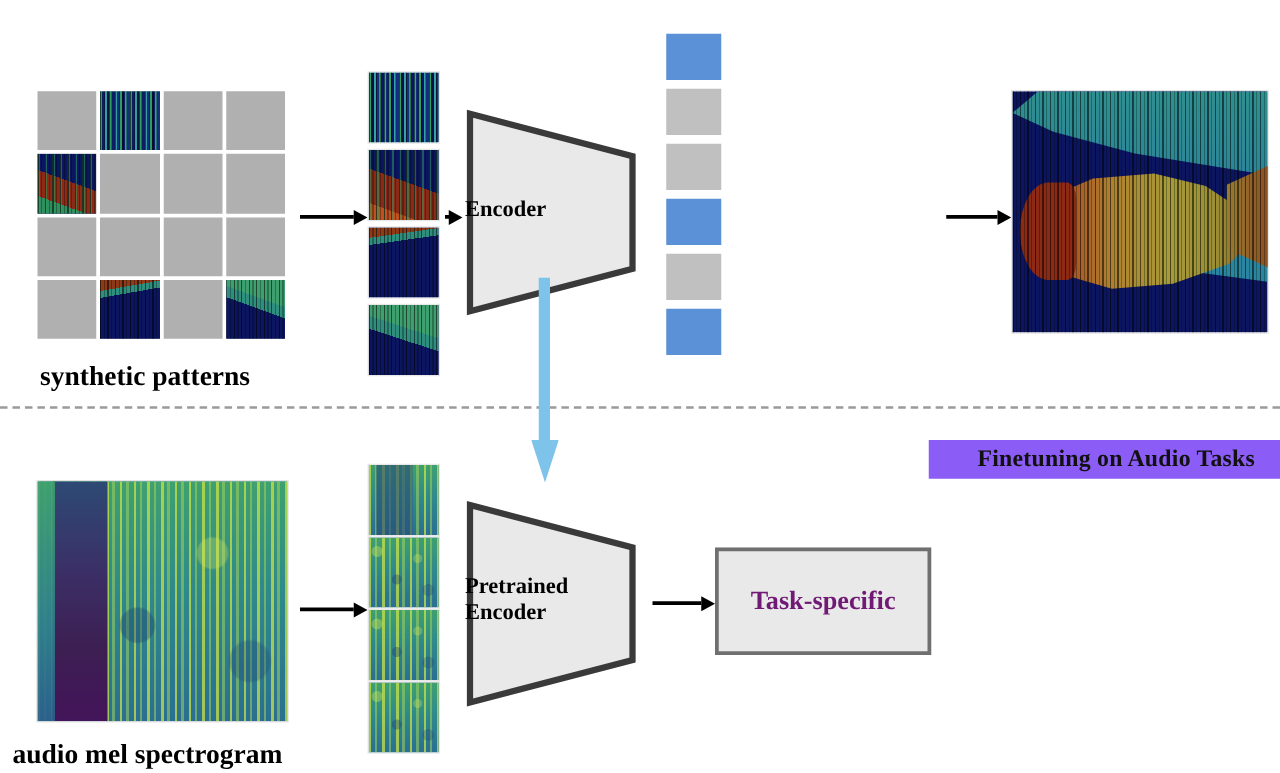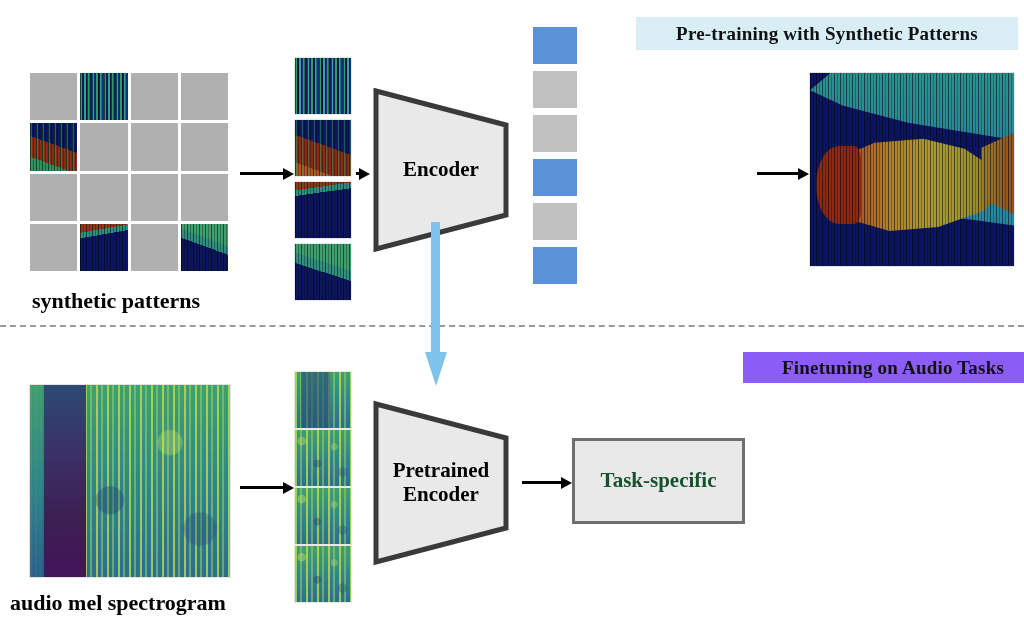--- a/index.html
+++ b/index.html
@@ -39,27 +39,27 @@
         rgba(255,255,255,0) 4px, rgba(255,255,255,0) 6px);
      mix-blend-mode:multiply;z-index:5;}
 
   
   .patch{position:absolute;width:56px;height:56px;overflow:hidden;
          box-shadow:0 0 0 1px #e8e8e8;}
 
   
   .trap{position:absolute;}
   .trap svg{display:block;overflow:visible;}
-  .trap .lbl{position:absolute;left:0;right:0;text-align:center;
-             font-weight:bold;font-size:21px;color:#000;line-height:1.15;}
+  .trap .lbl{position:absolute;left:0;right:0;
+             font-weight:bold;font-size:18px;color:#000;line-height:1.15;}
 
   
   .boxrect{position:absolute;background:#e9e9e9;border:3px solid #6f6f6f;
            display:flex;align-items:center;justify-content:center;text-align:center;
-           font-weight:bold;font-size:21px;color:#14532d;line-height:1.2;}
+           font-weight:bold;font-size:21px;color:#701a75;line-height:1.2;}
 
   
   #latent-column{position:absolute;left:533px;top:27px;width:44px;
                  display:flex;flex-direction:column;gap:7px;}
   .token{width:44px;height:37px;}
   .token.blue{background:#5b91d6;}
   .token.gray{background:#c0c0c0;}
 
   
   .arrow-h{position:absolute;height:12px;}
@@ -86,21 +86,20 @@
         radial-gradient(circle at 12% 20%, rgba(230,240,80,.35) 0 6%, transparent 7%),
         radial-gradient(circle at 40% 60%, rgba(25,60,110,.35) 0 8%, transparent 9%),
         radial-gradient(circle at 70% 30%, rgba(220,235,90,.30) 0 6%, transparent 7%),
         radial-gradient(circle at 85% 75%, rgba(30,70,115,.30) 0 7%, transparent 8%);}
 </style>
 </head>
 <body>
 
 <div class="stage">
 
-  <div class="banner" id="banner-pretrain">Pre-training with Synthetic Patterns</div>
   <div class="banner" id="banner-finetune">Finetuning on Audio Tasks</div>
 
   <div id="divider"></div>
 
   <div id="masked-grid">
     <div class="grid-cell"></div>
     <div class="grid-cell">
       <div class="pat" style="background:linear-gradient(180deg,#1d6f7a 0%,#2a7f6a 55%,#1b5a86 100%);">
         <div style="position:absolute;inset:0;background:repeating-linear-gradient(90deg,#2fa05f 0 2px,#0b1560 2px 4px,#36a0a8 4px 6px,#102a7a 6px 8px);opacity:.9;"></div>
         <div class="stripes"></div>

